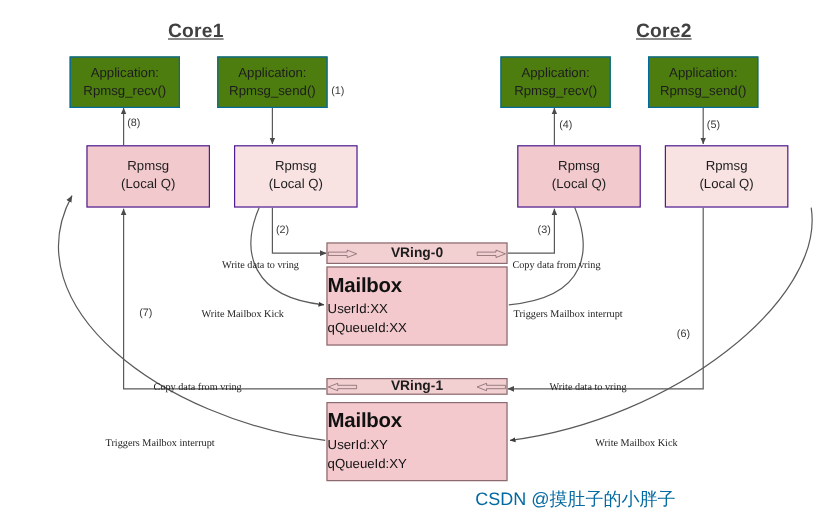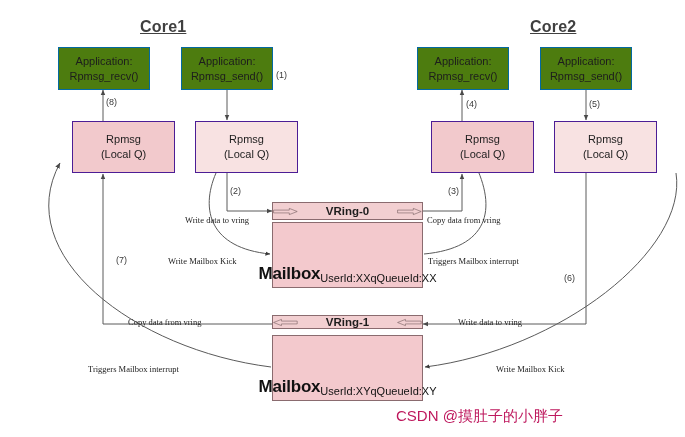--- a/index.html
+++ b/index.html
@@ -73,22 +73,22 @@
     font-weight: bold;
     color: #1d1d1d;
     white-space: nowrap;
   }
   .mailbox-box {
     position: absolute;
     background: #f3c9cd;
     border: 1px solid #8a6b6f;
     box-sizing: border-box;
     display: flex;
-    flex-direction: row;
-    align-items: flex-end;
+    flex-direction: column;
+    align-items: flex-start;
     justify-content: center;
     color: #111111;
   }
   .mailbox-title {
     font-size: 17px;
     font-weight: bold;
     letter-spacing: -0.2px;
     margin-bottom: 3px;
   }
   .mailbox-line {
@@ -110,21 +110,21 @@
   }
   .caption {
     position: absolute;
     font-size: 12.5px;
     color: #3c3c4a;
     white-space: nowrap;
   }
   .watermark {
     position: absolute;
     font-size: 15px;
-    color: #be185d;
+    color: #0369a1;
     white-space: nowrap;
   }
 </style>
 </head>
 <body>
 
 <div id="canvas">
 
   <svg class="wires" viewBox="0 0 685 437">
     <defs>

